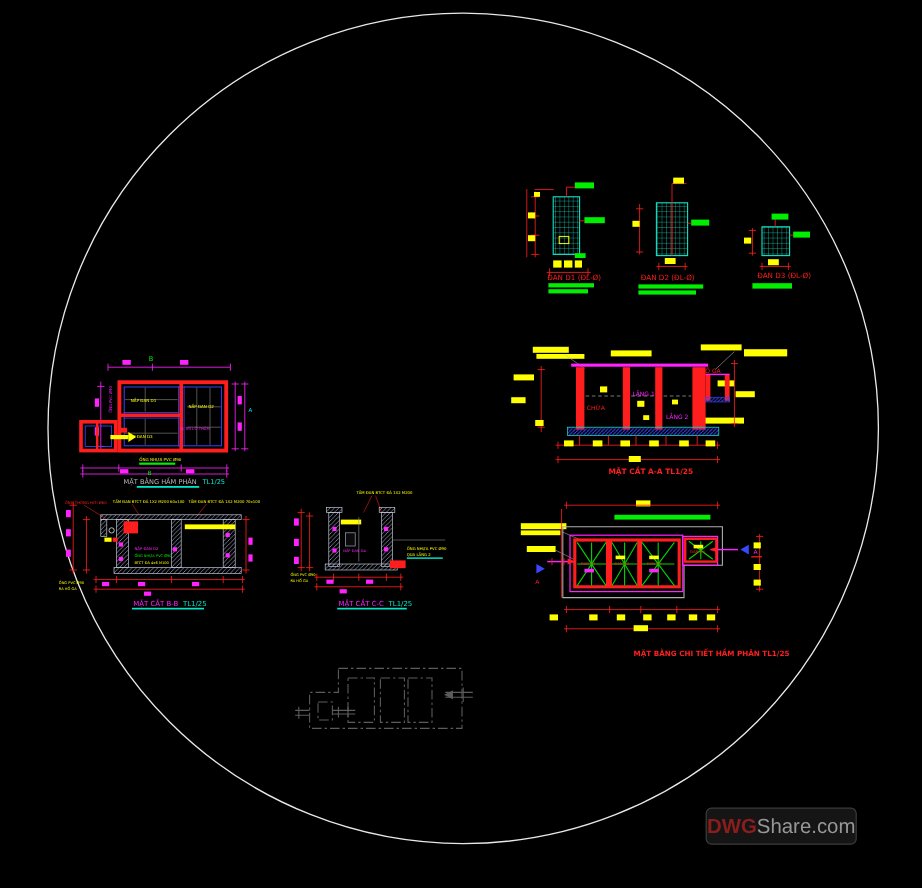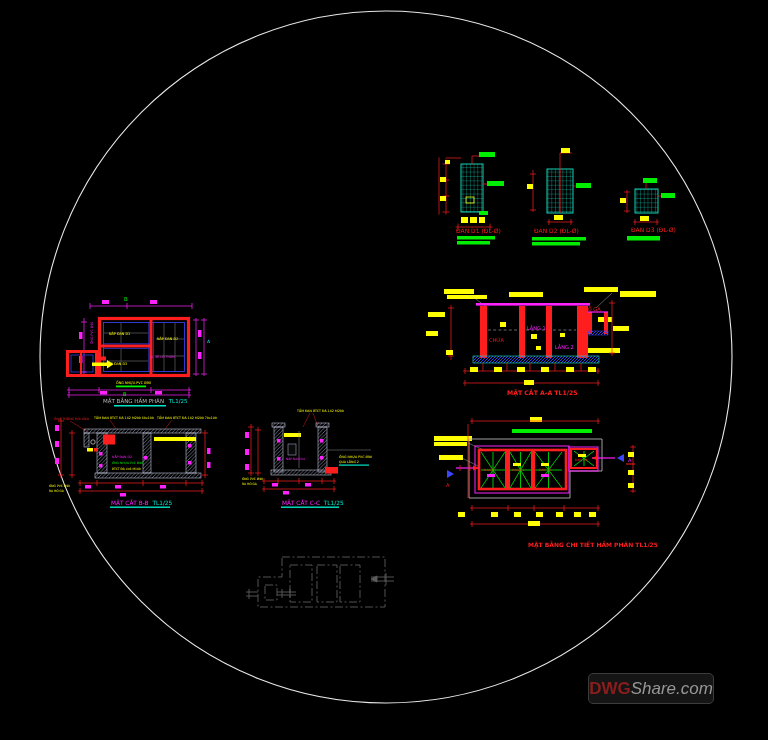--- a/index.html
+++ b/index.html
@@ -4,21 +4,21 @@
 <style>
   html,body{margin:0;padding:0;background:#000;}
   #stage{position:relative;width:768px;height:740px;background:#000;overflow:hidden;
          font-family:"DejaVu Sans",sans-serif;}
   svg{position:absolute;left:0;top:0;}
   svg text{font-family:"DejaVu Sans",sans-serif;}
   .wm{position:absolute;left:588px;top:673px;width:124px;height:29px;background:#151515;
       border:1px solid #3c3c3c;border-radius:5px;display:flex;align-items:center;
       justify-content:center;font-family:"Liberation Sans",sans-serif;font-size:17px;}
   .wm .dwg{color:#8c1d1d;font-weight:700;}
-  .wm .rest{color:#979797;font-weight:400;font-style:italic;}
+  .wm .rest{color:#979797;font-weight:400;}
 </style>
 </head>
 <body>
 
 <div id="stage">
 <svg width="768" height="740" viewBox="0 0 768 740">
   <defs>
     <pattern id="rebar" width="3.7" height="4.4" patternUnits="userSpaceOnUse">
       <path d="M3.7 0H0V4.4" fill="none" stroke="#14e6c8" stroke-width="0.55"></path>
     </pattern>

